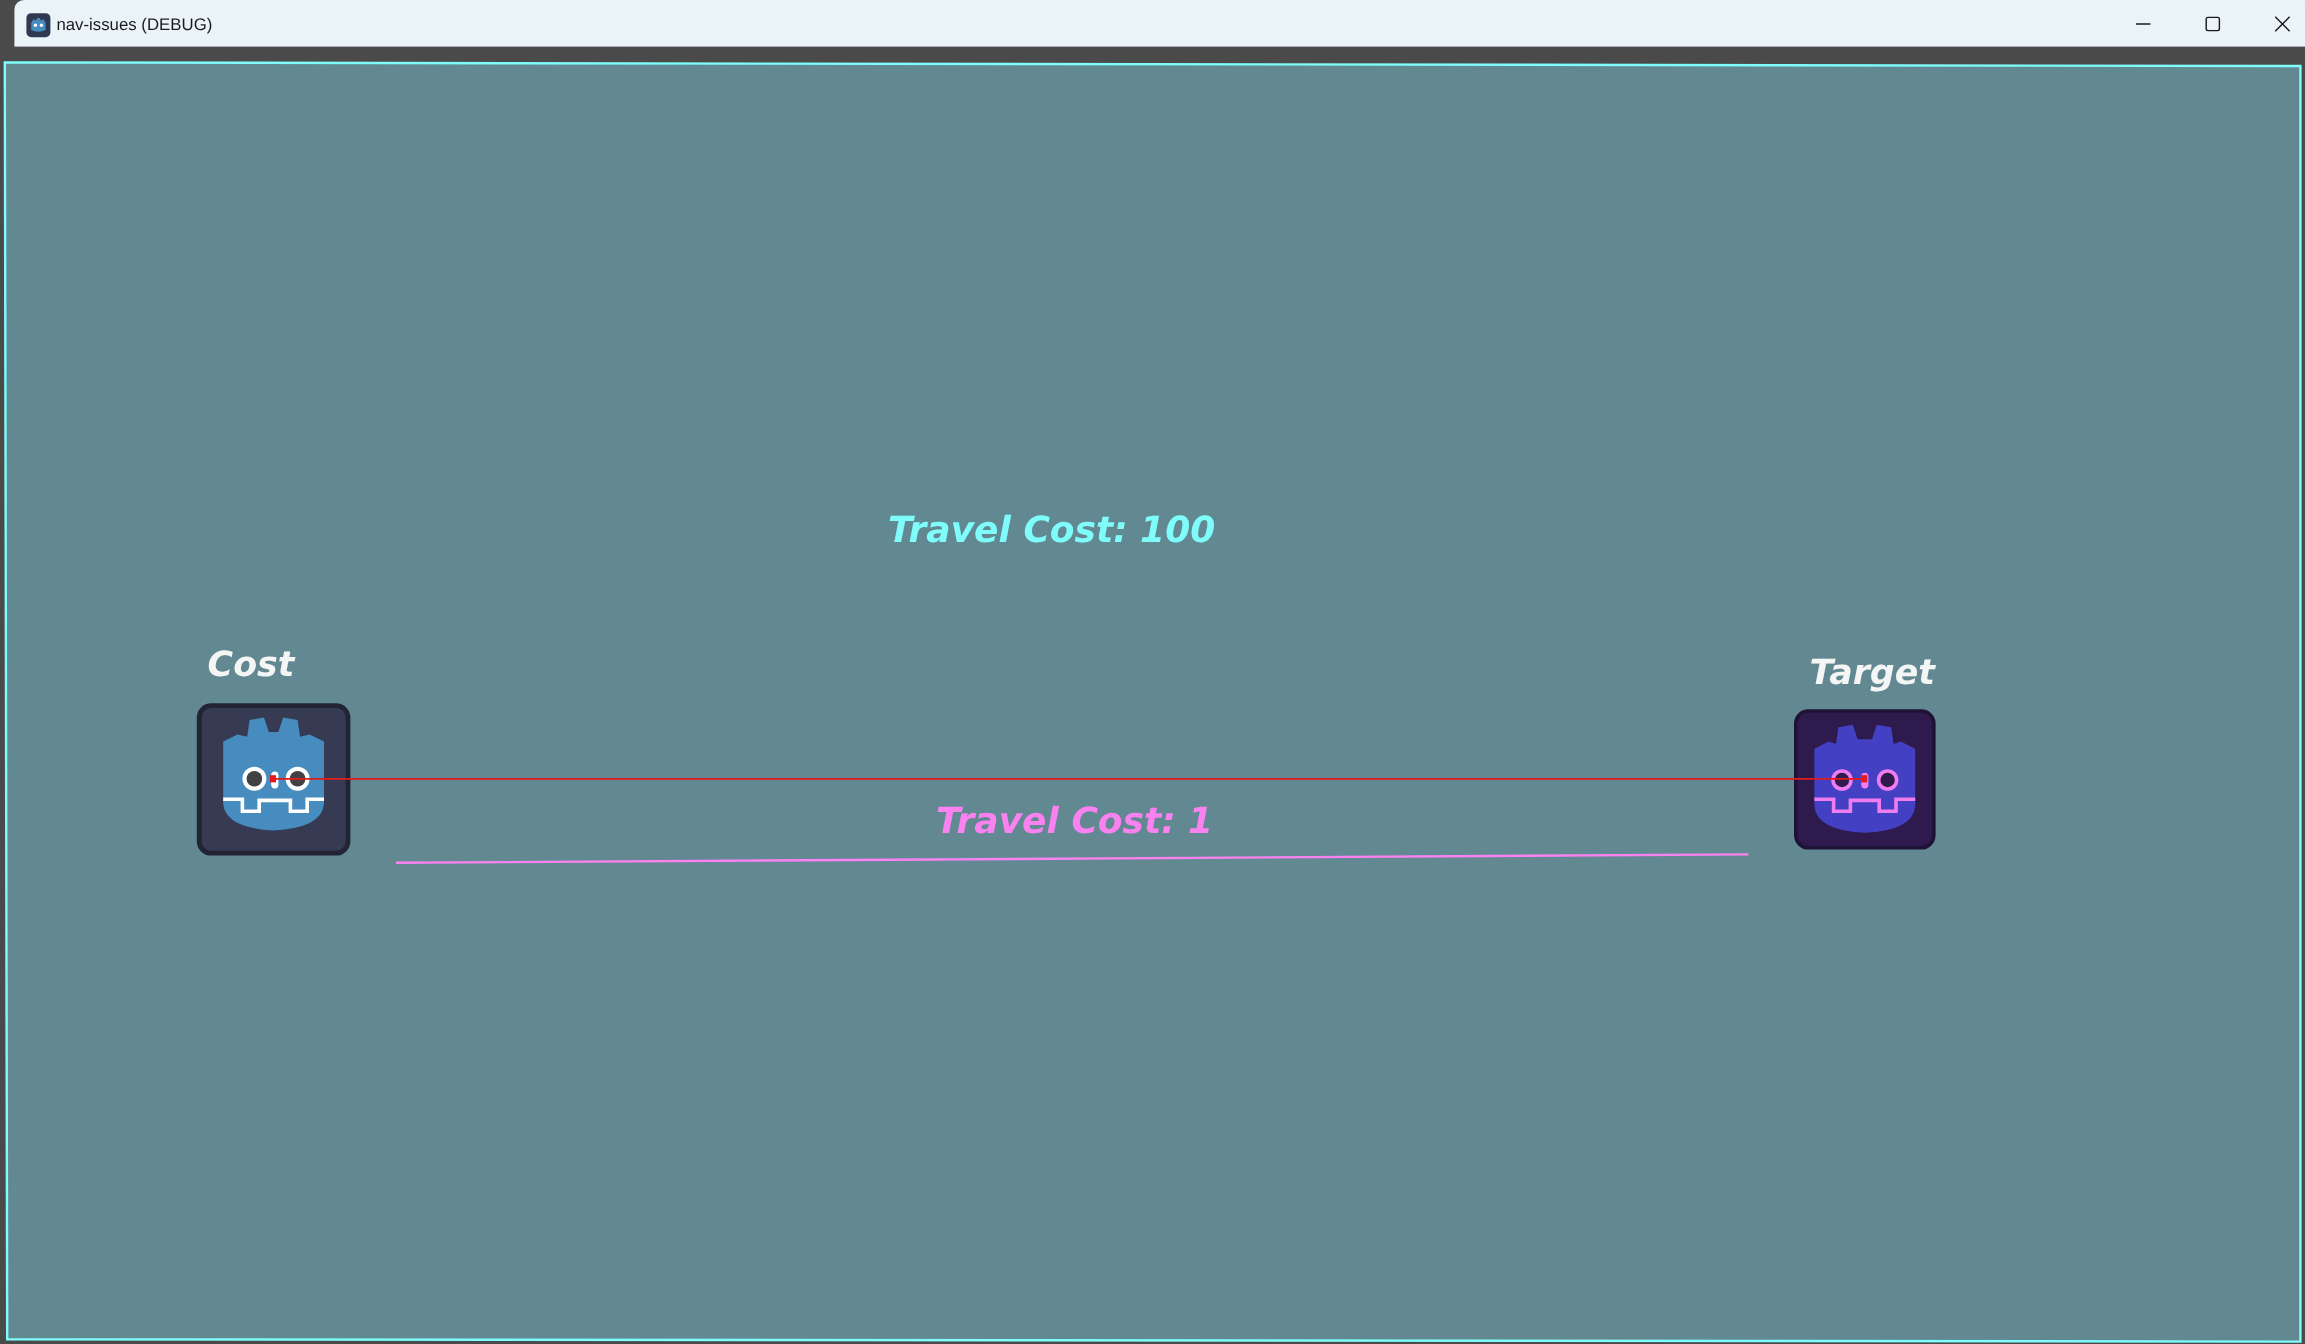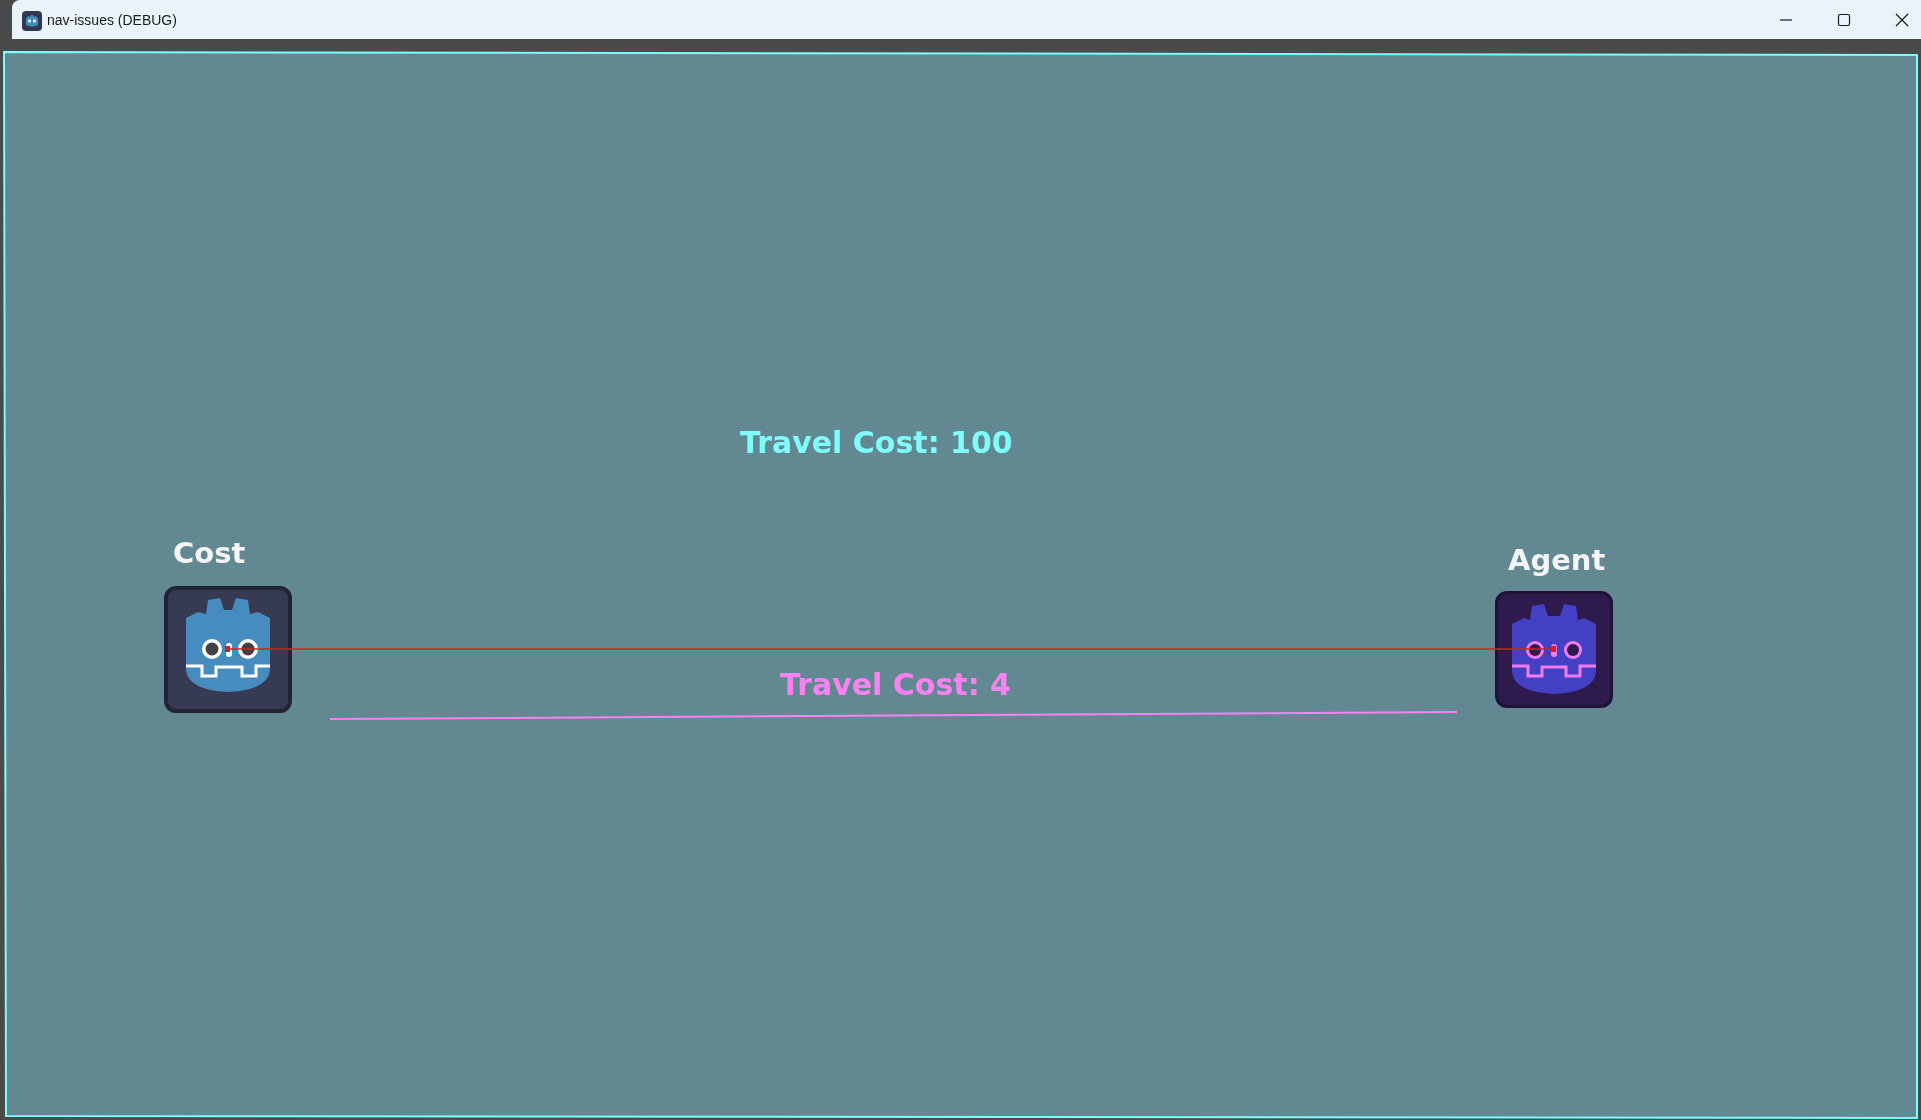--- a/index.html
+++ b/index.html
@@ -5,21 +5,21 @@
   html, body { margin:0; padding:0; }
   body { width:1921px; height:1120px; position:relative; overflow:hidden; background:#4a4a4a; font-family:"DejaVu Sans", sans-serif; }
   .titlebar { position:absolute; left:12px; top:0; width:1916px; height:39px; background:#eaf4f8; border-radius:8px 8px 0 0; }
   .app-icon { position:absolute; left:10px; top:11px; width:20px; height:20px; background:#2f3a52; border-radius:4px; }
   .app-icon svg { position:absolute; left:2px; top:3px; }
   .title { position:absolute; left:35px; top:10px; font-size:14px; color:#1a1a1a; font-family:"Liberation Sans", sans-serif; line-height:20px; }
   .winbtn { position:absolute; top:0; width:58px; height:39px; display:flex; align-items:center; justify-content:center; }
   .winbtn svg { display:block; }
   .viewport { position:absolute; left:0; top:39px; width:1921px; height:1081px; background:#4a4a4a; }
   .scene { position:absolute; left:0; top:0; width:1921px; height:1120px; }
-  .label { position:absolute; font-family:"DejaVu Sans", sans-serif; font-weight:bold; white-space:nowrap; }
+  .label { position:absolute; font-family:"DejaVu Sans", sans-serif; font-weight:bold; white-space:nowrap;font-style:italic; }
   .name-label { color:#f4f6f6; font-size:29px; }
   .cost-cyan { color:#7ffdfb; font-size:30px; }
   .cost-pink { color:#fa82f0; font-size:30px; }
   .sprite { position:absolute; border-radius:12px; box-sizing:border-box; }
 </style>
 </head>
 <body>
 
 <div class="titlebar">
   <div class="app-icon">
@@ -61,33 +61,33 @@
     <path d="M18 28 L30 22 L38 24 L40 10 L52 8 L56 20 L64 20 L68 8 L80 10 L82 24 L90 22 L102 28 L102 80 Q100 100 60 102 Q20 100 18 80 Z" fill="#478cbf"></path>
     <circle cx="44" cy="59" r="10" fill="#fff"></circle>
     <circle cx="44" cy="59" r="6.5" fill="#414042"></circle>
     <circle cx="80" cy="59" r="10" fill="#fff"></circle>
     <circle cx="80" cy="59" r="6.5" fill="#414042"></circle>
     <rect x="58" y="53" width="6" height="14" rx="3" fill="#fff"></rect>
     <polyline points="18,76 34,76 34,86 48,86 48,77 74,77 74,86 88,86 88,76 102,76" fill="none" stroke="#fff" stroke-width="3"></polyline>
   </svg>
 </div>
 
-<div class="label name-label" style="left:1508px; top:543px;">Agent</div>
+<div class="label name-label" style="left:1508px; top:543px;">Target</div>
 <div class="sprite" style="left:1495px; top:591px; width:118px; height:117px; background:#2e1a4c; border:3px solid #1e1236;">
   <svg width="112" height="111" viewBox="0 0 112 111" style="position:absolute; left:0; top:0;">
     <path d="M14 30 L26 24 L32 26 L34 12 L46 10 L50 22 L62 22 L66 10 L78 12 L80 26 L86 24 L98 30 L98 78 Q96 98 56 100 Q16 98 14 78 Z" fill="#4440c4"></path>
     <circle cx="37" cy="56" r="9" fill="#f07cf0"></circle>
     <circle cx="37" cy="56" r="6" fill="#2e1a4c"></circle>
     <circle cx="75" cy="56" r="9" fill="#f07cf0"></circle>
     <circle cx="75" cy="56" r="6" fill="#2e1a4c"></circle>
     <rect x="53" y="50" width="6" height="13" rx="3" fill="#f07cf0"></rect>
     <polyline points="14,72 30,72 30,82 44,82 44,73 68,73 68,82 82,82 82,72 98,72" fill="none" stroke="#f07cf0" stroke-width="3"></polyline>
   </svg>
 </div>
 
 <svg class="scene" width="1921" height="1120" viewBox="0 0 1921 1120" style="pointer-events:none;">
   <line x1="227" y1="649" x2="1554" y2="649" stroke="#e31a1a" stroke-width="1.5"></line>
   <rect x="225" y="646" width="5" height="6" fill="#e31a1a"></rect>
   <rect x="1551" y="646" width="5" height="6" fill="#e31a1a"></rect>
 </svg>
 
 <div class="label cost-cyan" style="left:740px; top:425px;">Travel Cost: 100</div>
-<div class="label cost-pink" style="left:780px; top:667px;">Travel Cost: 4</div>
+<div class="label cost-pink" style="left:780px; top:667px;">Travel Cost: 1</div>
 
 </body></html>

